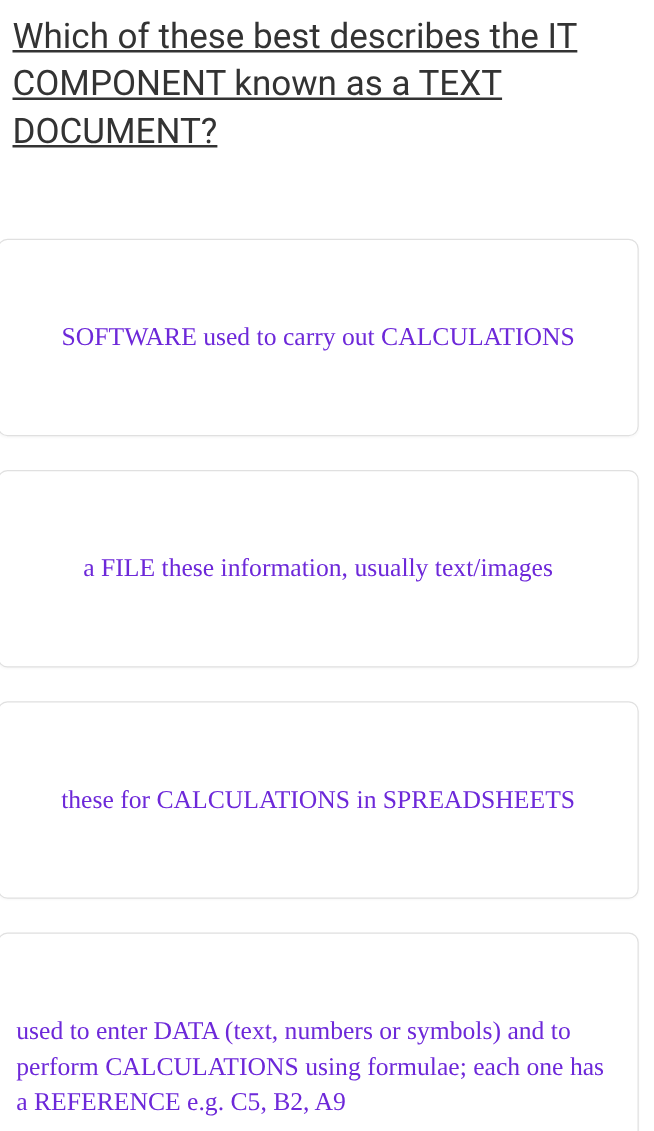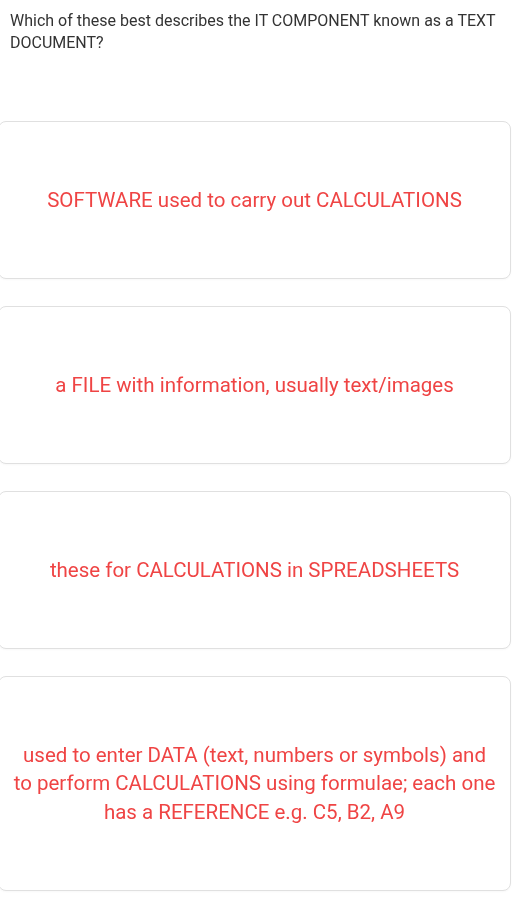--- a/index.html
+++ b/index.html
@@ -11,24 +11,25 @@
       font-family: -apple-system, BlinkMacSystemFont, 'Segoe UI', Roboto, Helvetica, Arial, sans-serif;
       background: #ffffff;
       width: 523px;
       min-height: 905px;
       padding: 0;
     }
     .question-container {
       padding: 10px 10px 20px 10px;
     }
     .question-text {
-      font-size: 16px;
+      font-size: 28px;
       color: #333333;
       line-height: 1.35;
       font-weight: 400;
+      text-decoration: underline;
     }
     .options-container {
       display: flex;
       flex-direction: column;
       gap: 27px;
       padding: 48px 0 0 0;
     }
     .option-card {
       background: #ffffff;
       border: 1px solid #e0e0e0;
@@ -41,39 +42,39 @@
       cursor: pointer;
       margin-left: -2px;
       margin-right: 12px;
       box-shadow: 0 1px 2px rgba(0,0,0,0.03);
     }
     .option-card.tall {
       min-height: 215px;
     }
     .option-text {
       font-size: 20.5px;
-      color: #ef4444;
-      text-align: center;
+      color: #6d28d9;
       line-height: 1.4;
       font-weight: 400;
+      font-family: Liberation Serif, serif;
     }
   </style>
 </head>
 <body>
 
 <div class="question-container">
   <p class="question-text">Which of these best describes the IT COMPONENT known as a TEXT DOCUMENT?</p>
 </div>
 
 <div class="options-container">
   <div class="option-card">
     <span class="option-text">SOFTWARE used to carry out CALCULATIONS</span>
   </div>
   <div class="option-card">
-    <span class="option-text">a FILE with information, usually text/images</span>
+    <span class="option-text">a FILE these information, usually text/images</span>
   </div>
   <div class="option-card">
     <span class="option-text">these for CALCULATIONS in SPREADSHEETS</span>
   </div>
   <div class="option-card tall">
     <span class="option-text">used to enter DATA (text, numbers or symbols) and to perform CALCULATIONS using formulae; each one has a REFERENCE e.g. C5, B2, A9</span>
   </div>
 </div>
 
 </body></html>

